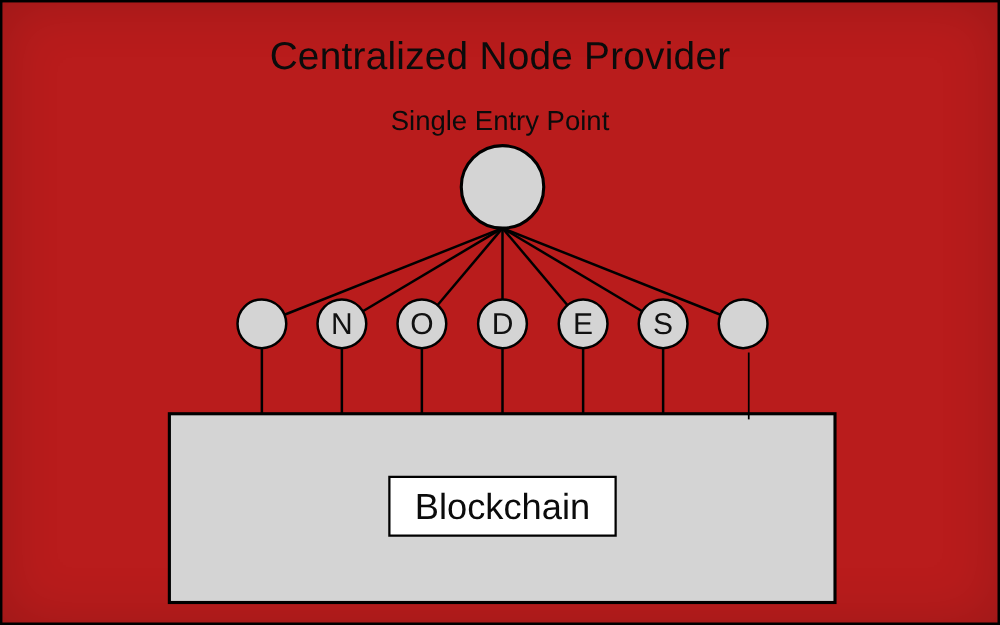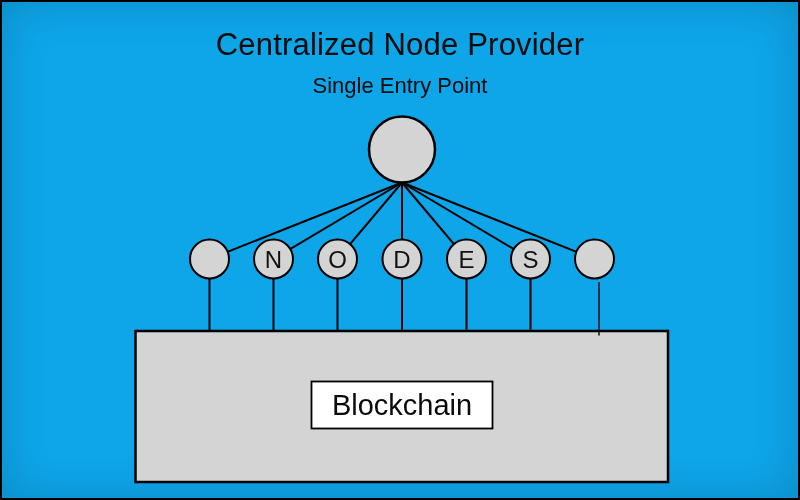--- a/index.html
+++ b/index.html
@@ -1,38 +1,38 @@
 <!DOCTYPE html>
 <html><head>
 <meta charset="utf-8">
 <style>
   html, body { margin: 0; padding: 0; background: #ffffff; }
   .canvas {
     position: relative;
     width: 800px;
     height: 500px;
     box-sizing: border-box;
-    background: #0ea5e9;
+    background: #b91c1c;
     border: 2.5px solid #000000;
     box-shadow: inset 0 0 46px rgba(0,0,0,0.16);
     overflow: hidden;
     font-family: "Liberation Sans", sans-serif;
   }
   .title {
     position: absolute;
     top: 25px; left: 0; width: 100%;
     text-align: center;
     font-size: 31px;
     font-weight: 400;
     color: #0b0b0b;
     letter-spacing: 0.2px;
   }
   .subtitle {
     position: absolute;
-    top: 71px; left: 0; width: 100%;
+    top: 82px; left: 0; width: 100%;
     text-align: center;
     font-size: 22px;
     font-weight: 400;
     color: #0b0b0b;
   }
   svg.diagram { position: absolute; top: 0; left: 0; }
   .node-letter {
     font-family: "Liberation Sans", sans-serif;
     font-size: 24px;
     fill: #111111;

